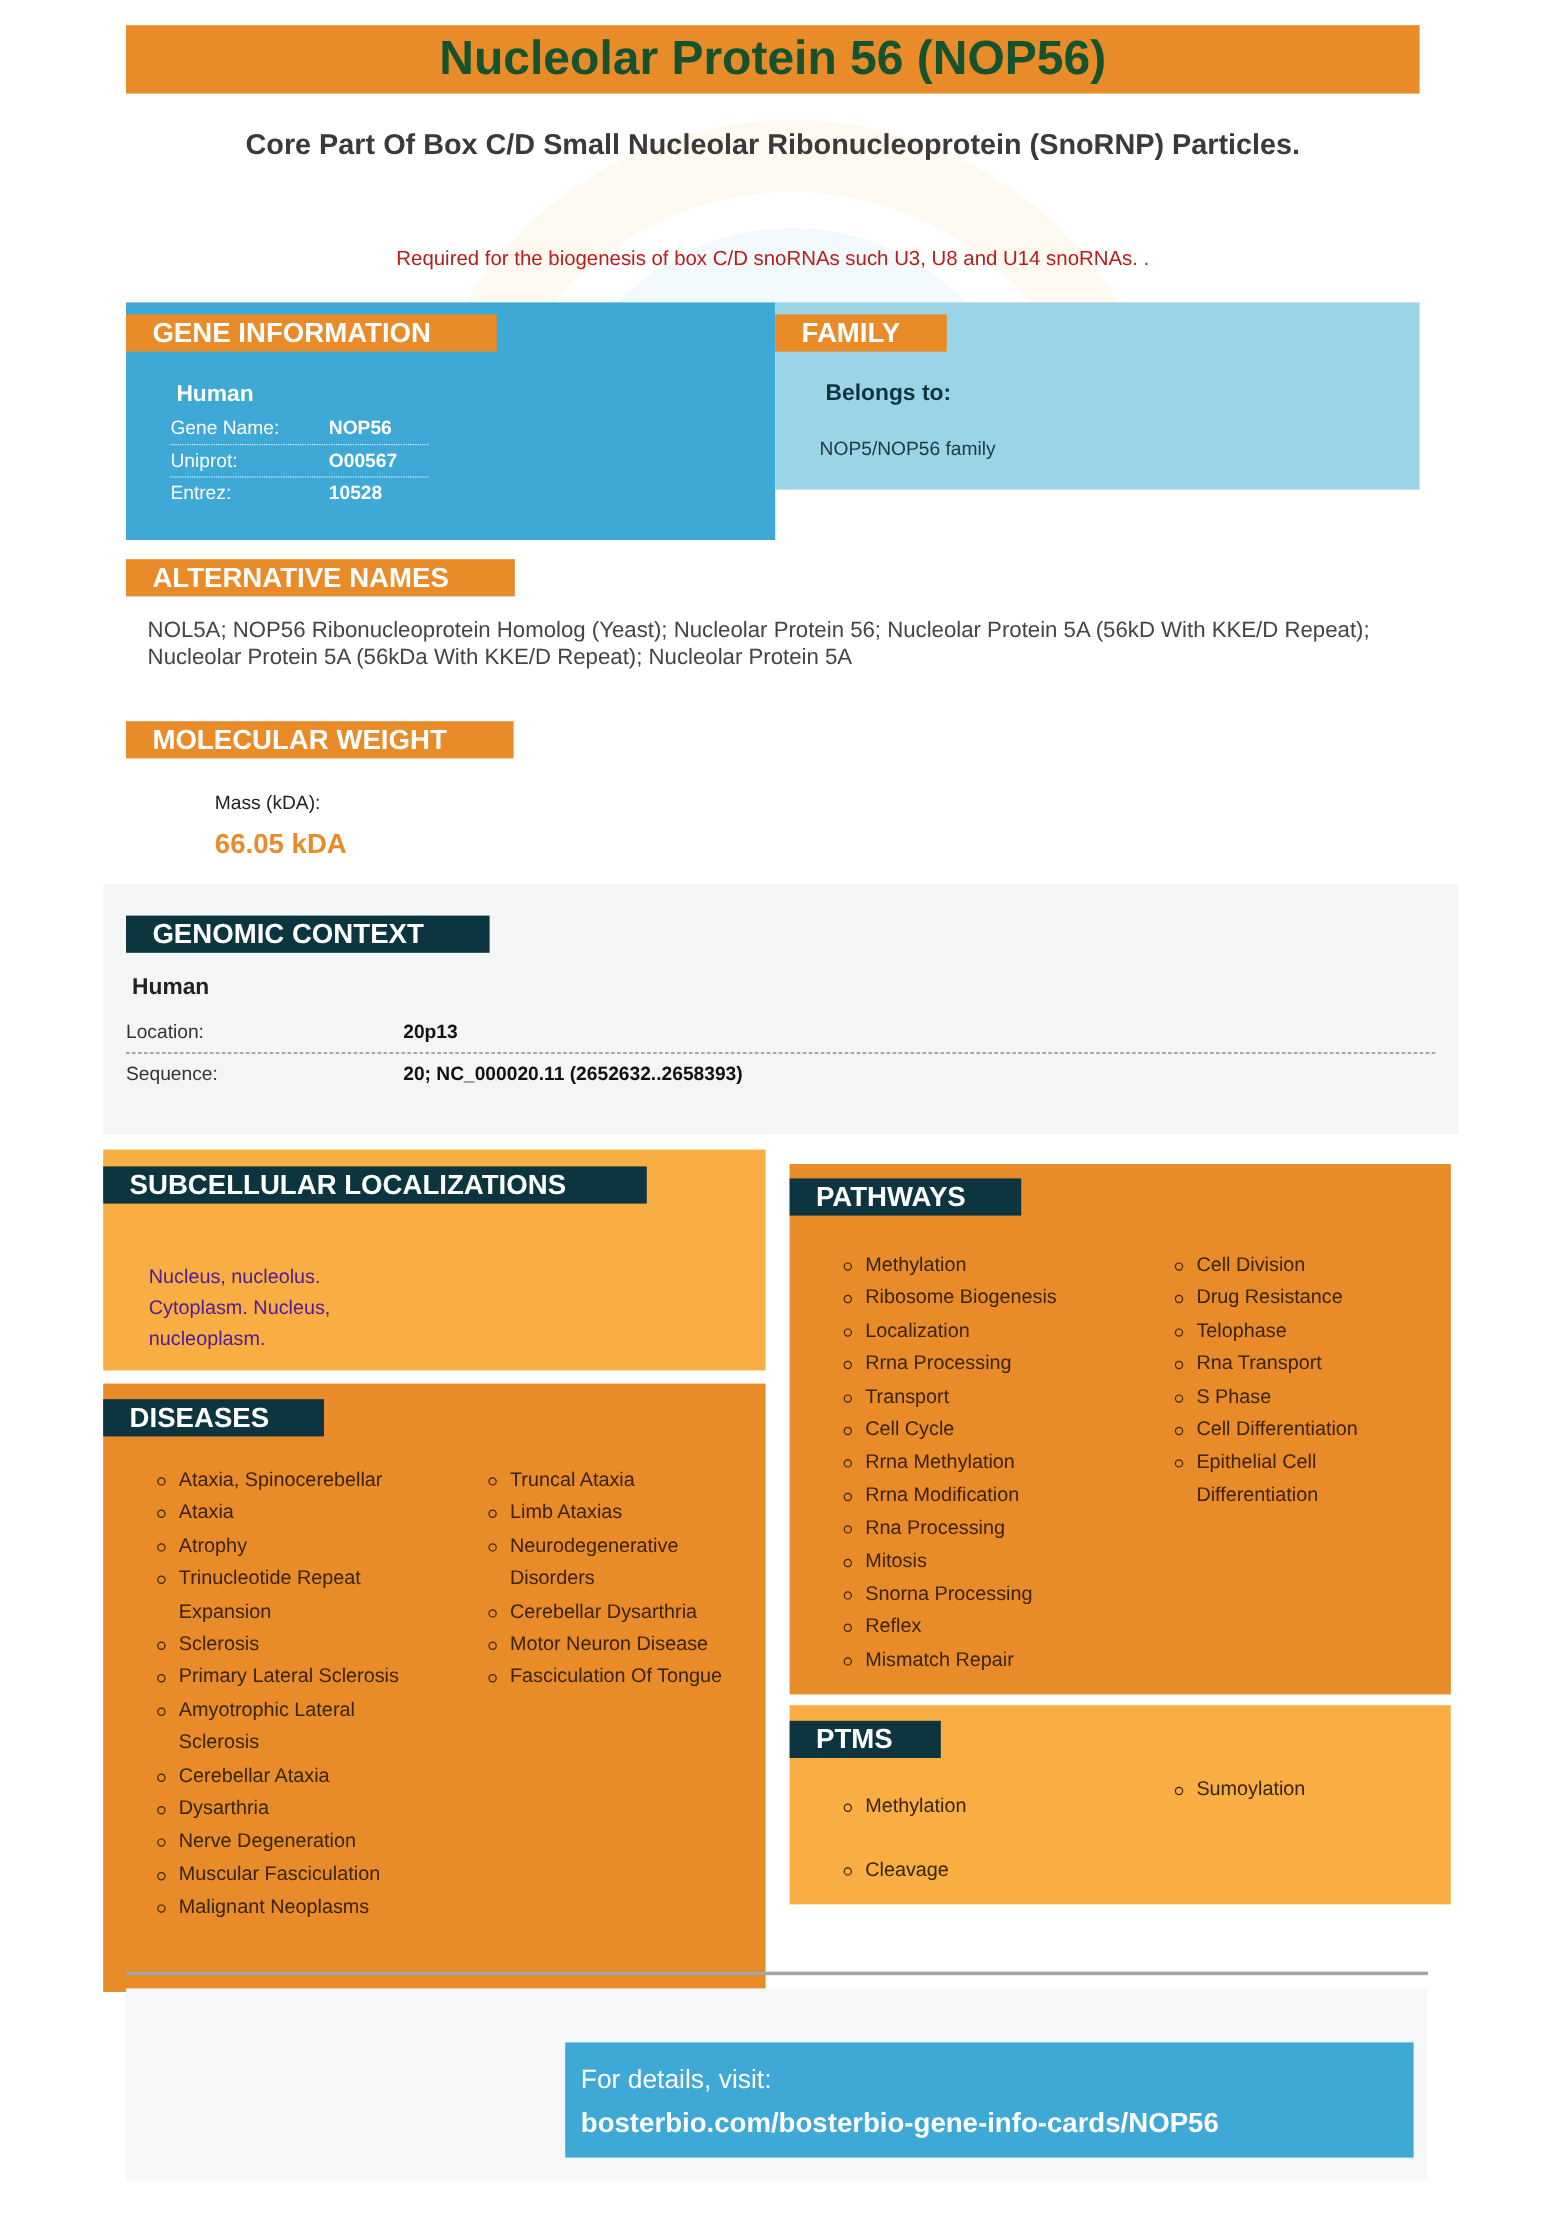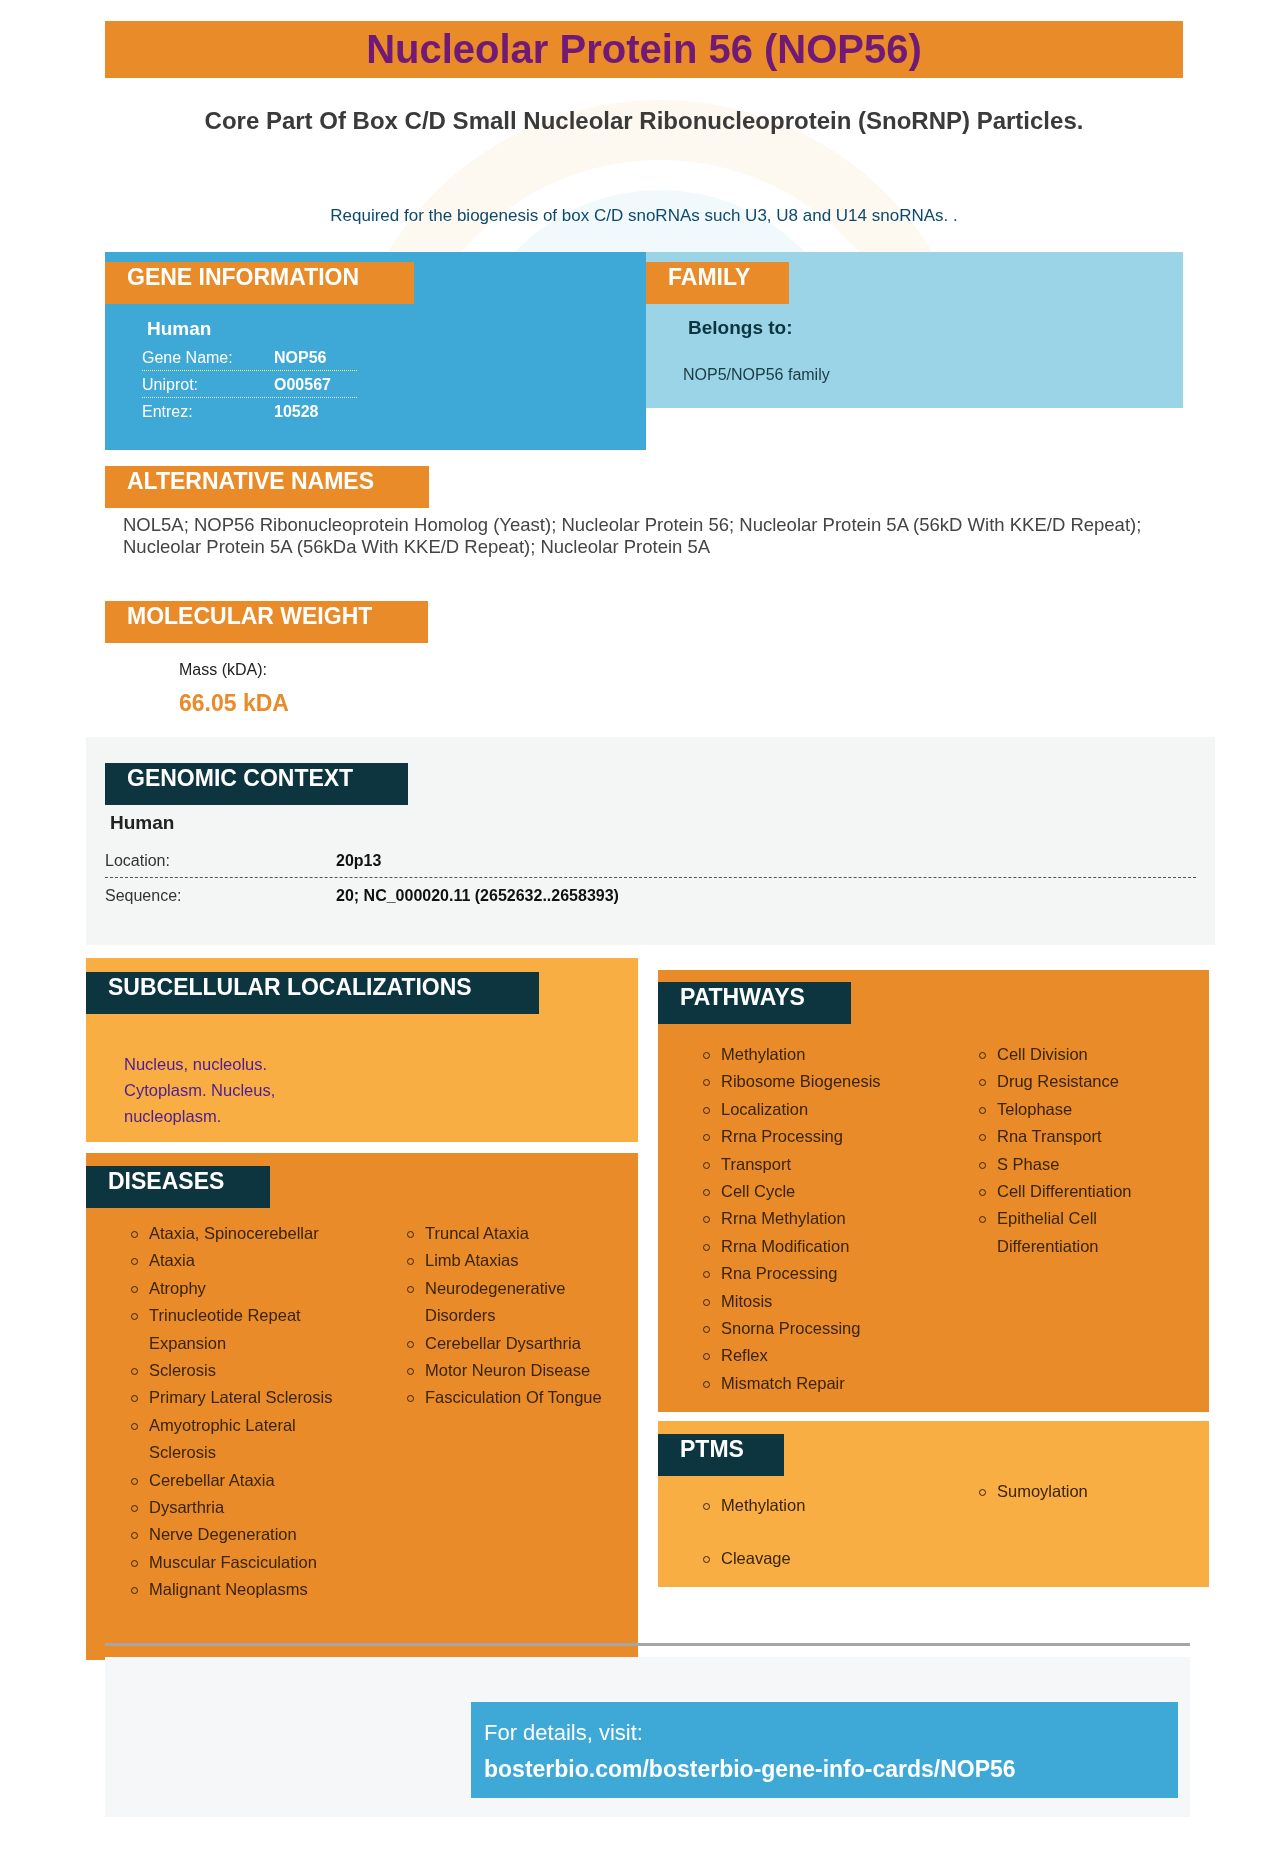--- a/index.html
+++ b/index.html
@@ -4,25 +4,25 @@
 <style>
   * { box-sizing: border-box; margin: 0; padding: 0; }
   html, body { width: 1288px; height: 1863px; background: #ffffff; overflow: hidden; }
   body { position: relative; font-family: "Liberation Sans", sans-serif; color: #333; }
   .abs { position: absolute; }
 
   .watermark { position: absolute; left: 340px; top: 100px; width: 640px; height: 300px; overflow: hidden; pointer-events: none; }
   .watermark .arc1 { position: absolute; left: 0; top: 0; width: 640px; height: 640px; border-radius: 50%; border: 60px solid rgba(248,174,66,0.08); }
   .watermark .arc2 { position: absolute; left: 120px; top: 90px; width: 400px; height: 400px; border-radius: 50%; border: 70px solid rgba(62,168,214,0.07); }
 
-  .title-bar { left: 105px; top: 21px; width: 1078px; height: 57px; background: #E88B28; color: #701a75; font-weight: bold; font-size: 40px; text-align: center; line-height: 57px; }
+  .title-bar { left: 105px; top: 21px; width: 1078px; height: 57px; background: #E88B28; color: #14532d; font-weight: bold; font-size: 40px; text-align: center; line-height: 57px; }
   .headline { left: 105px; top: 106px; width: 1078px; text-align: center; font-weight: bold; font-size: 24px; line-height: 30px; color: #3a3a3a; }
-  .subtitle { left: 105px; top: 206px; width: 1078px; text-align: center; font-size: 17px; color: #0c4a6e; }
+  .subtitle { left: 105px; top: 206px; width: 1078px; text-align: center; font-size: 17px; color: #b91c1c; }
 
-  .sec-head { position: absolute; height: 42px; line-height: 31px; color: #fff; font-weight: bold; font-size: 23px; padding-left: 22px; white-space: nowrap; }
+  .sec-head { position: absolute; height: 31px; line-height: 31px; color: #fff; font-weight: bold; font-size: 23px; padding-left: 22px; white-space: nowrap; }
   .sec-head.orange { background: #E88B28; }
   .sec-head.dark { background: #0C3540; }
 
   .gene-panel { left: 105px; top: 252px; width: 541px; height: 198px; background: #3EA8D6; }
   .family-panel { left: 646px; top: 252px; width: 537px; height: 156px; background: #9AD4E6; }
   .gene-human { position: absolute; left: 42px; top: 66px; color: #fff; font-weight: bold; font-size: 19px; }
   .gene-row { position: absolute; left: 37px; width: 215px; height: 27px; font-size: 16px; color: #fff; line-height: 27px; }
   .gene-row.dot { border-bottom: 1px dotted #e6f4fb; }
   .gene-row .lbl { position: absolute; left: 0; }
   .gene-row .val { position: absolute; left: 132px; font-weight: bold; }

